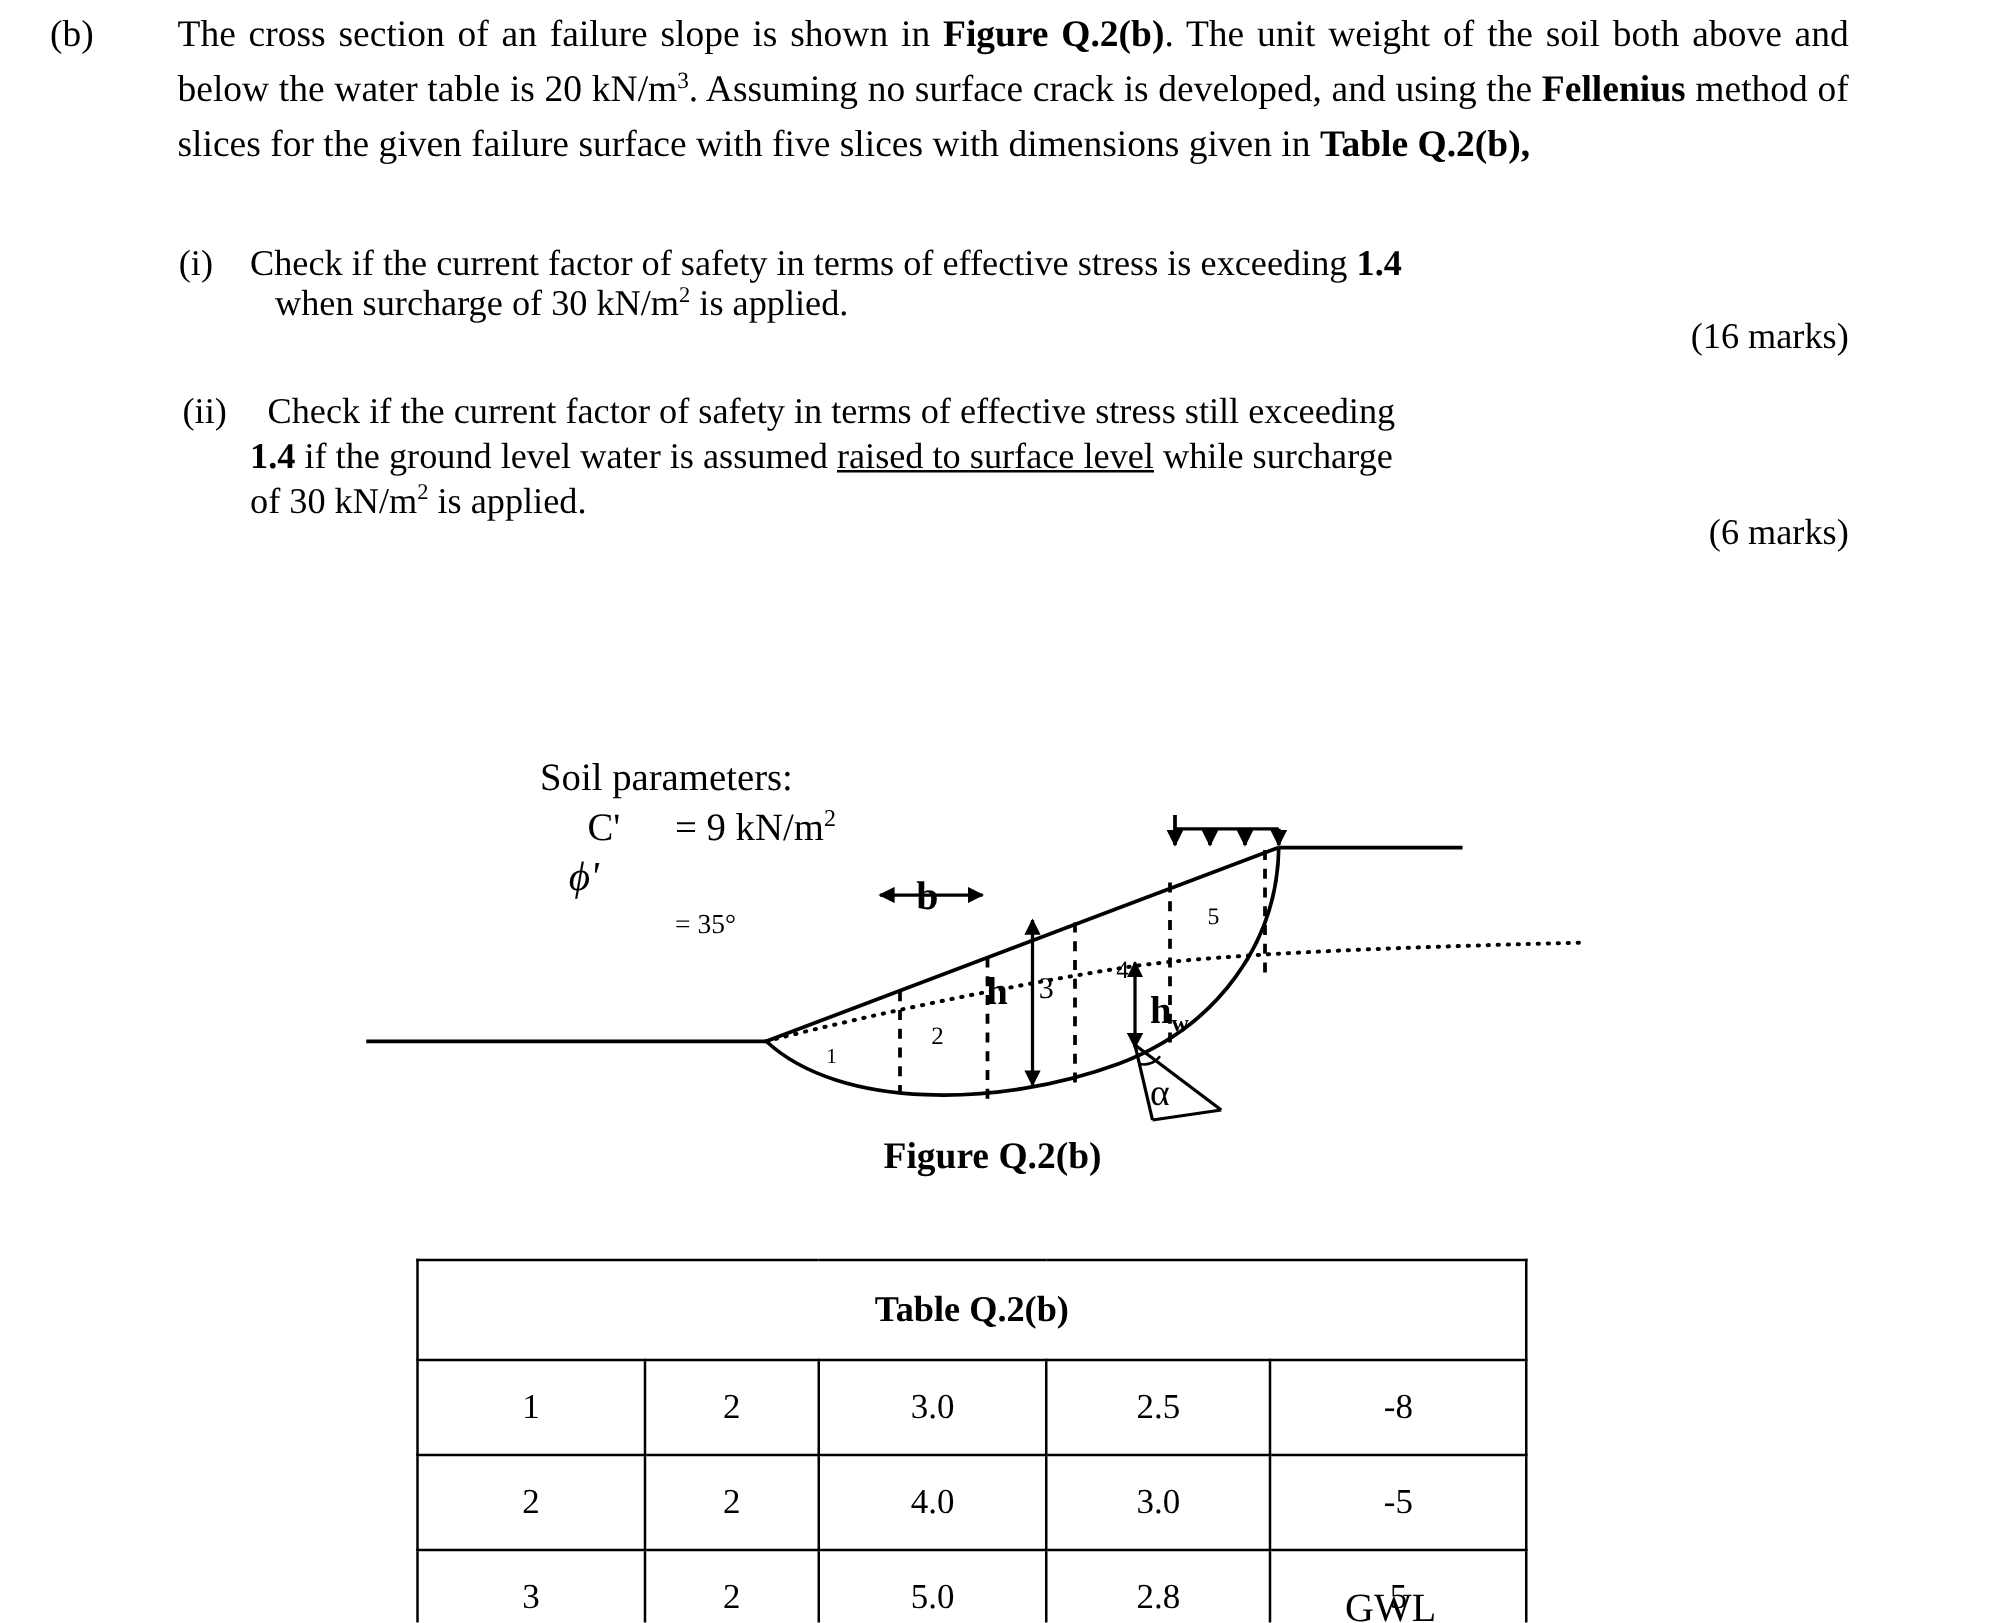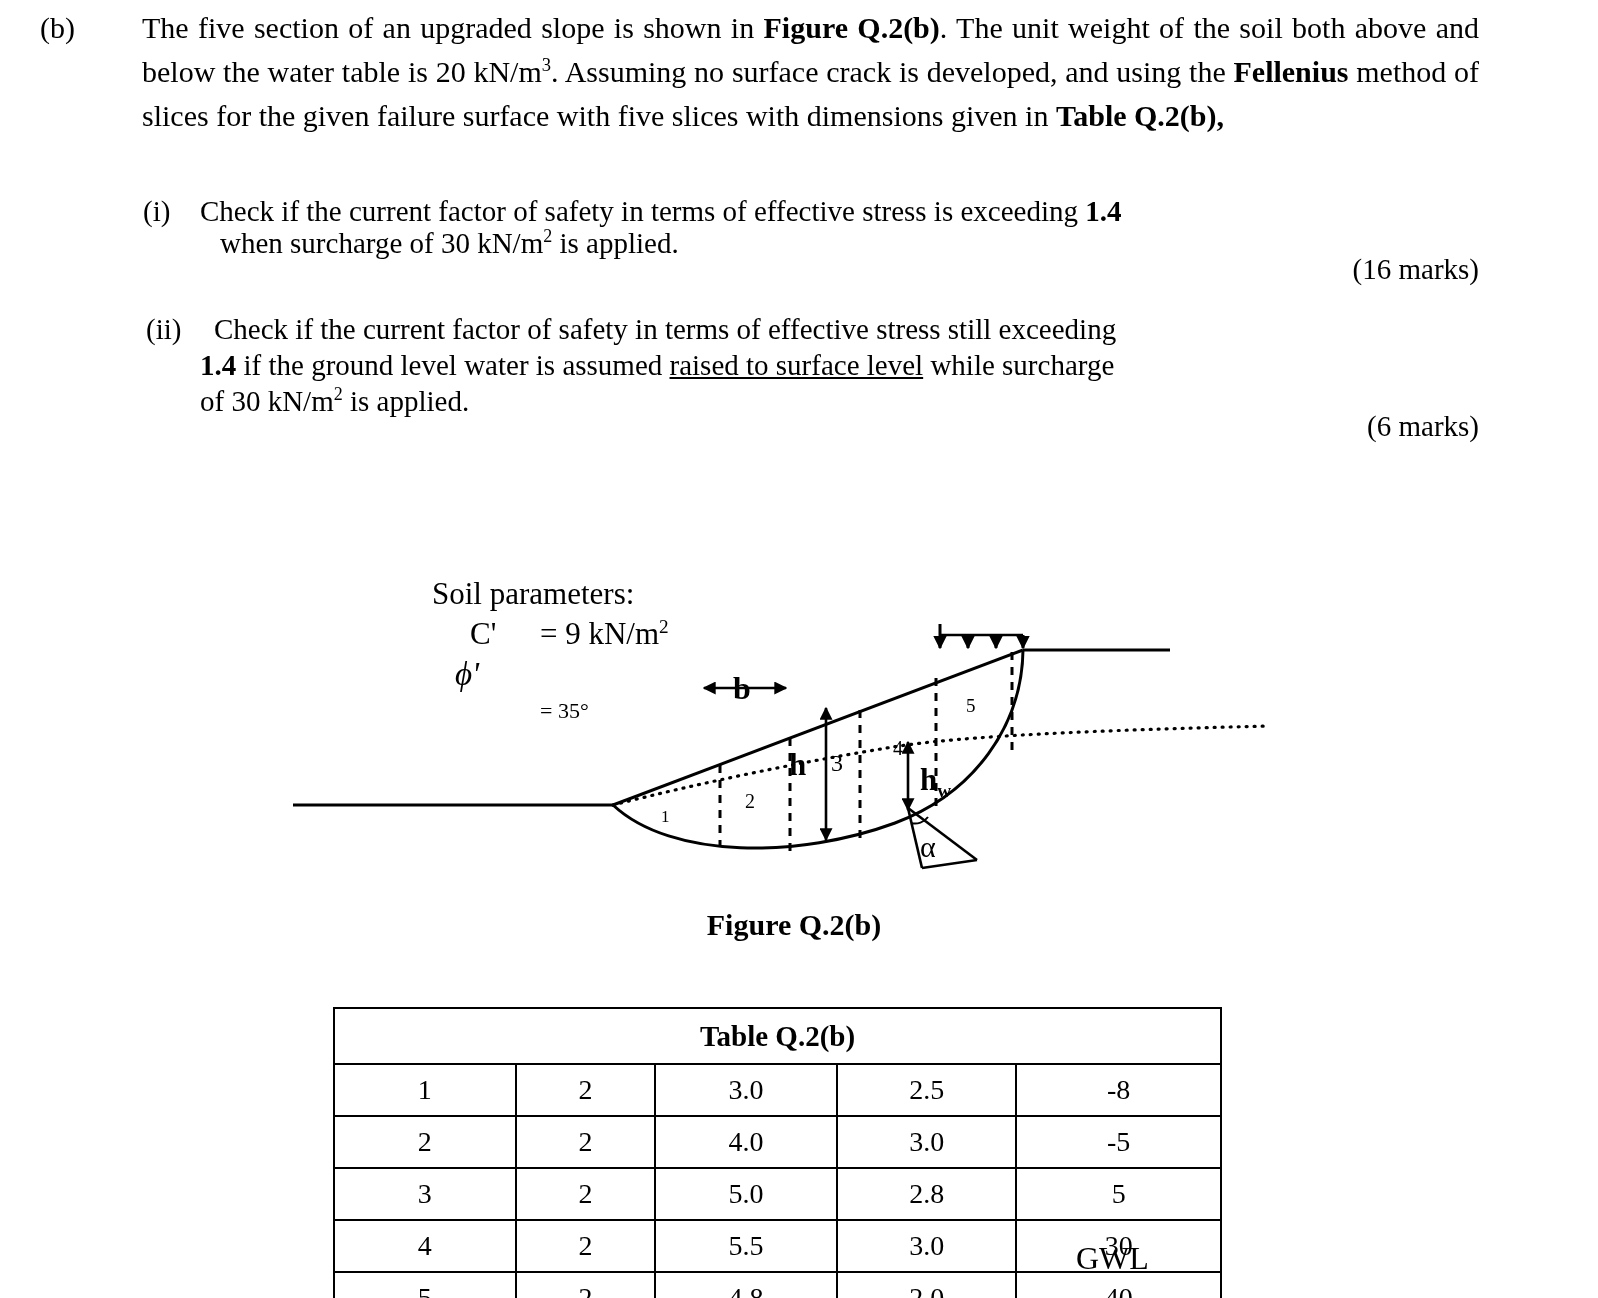--- a/index.html
+++ b/index.html
@@ -65,21 +65,21 @@
   }
   b, .bold { font-weight: bold; }
   .u { text-decoration: underline; }
   sup { font-size: 0.62em; vertical-align: super; line-height: 0; }
   sub { font-size: 0.62em; vertical-align: sub; line-height: 0; }
 
   
   .figure-wrap {
     position: absolute;
     left: 0;
-    top: 540px;
+    top: 568px;
     width: 1304px;
     height: 400px;
     padding-left: 14px;
   }
   .fig-text {
     position: absolute;
     font-size: 30px;
     line-height: 36px;
     white-space: pre;
   }
@@ -103,21 +103,21 @@
   }
   table.qtable {
     border-collapse: collapse;
     width: 889px;
     font-size: 28px;
     font-family: "Liberation Serif", "DejaVu Serif", serif;
   }
   table.qtable td, table.qtable th {
     border: 2px solid #000000;
     text-align: center;
-    padding: 8px 2px;
+    padding: 20px 2px;
     font-weight: normal;
     height: 34px;
   }
   table.qtable tr.title-row td {
     font-weight: bold;
     font-size: 29px;
     height: 38px;
   }
   table.qtable tr.head-row td {
     font-size: 29px;
@@ -130,21 +130,21 @@
   col.c5 { width: 205px; }
 </style>
 </head>
 <body>
 
 <div class="q-block">
 
   <div class="q-label label-b">(b)</div>
 
   <div class="q-body para-main">
-    <span>The five section of an upgraded slope is shown in </span><b>Figure Q.2(b)</b><span>. The unit weight of the soil both above and below the water table is 20 kN/m</span><sup>3</sup><span>. Assuming no surface crack is developed, and using the </span><b>Fellenius</b><span> method of slices for the given failure surface with five slices with dimensions given in </span><b>Table Q.2(b),</b>
+    <span>The cross section of an failure slope is shown in </span><b>Figure Q.2(b)</b><span>. The unit weight of the soil both above and below the water table is 20 kN/m</span><sup>3</sup><span>. Assuming no surface crack is developed, and using the </span><b>Fellenius</b><span> method of slices for the given failure surface with five slices with dimensions given in </span><b>Table Q.2(b),</b>
   </div>
 
   <div class="sub-label" style="left:143px; top:190px;">(i)</div>
   <div class="sub-item" style="left:200px; top:190px; width:1275px;">
     <span>Check if the current factor of safety in terms of effective stress is exceeding </span><b>1.4</b>
   </div>
   <div class="sub-item" style="left:200px; top:222px; width:1275px;margin-left:20px;">
     <span>when surcharge of 30 kN/m</span><sup>2</sup><span> is applied.</span>
   </div>
   <div class="marks" style="left:1000px; top:248px; width:479px;">(16 marks)</div>

